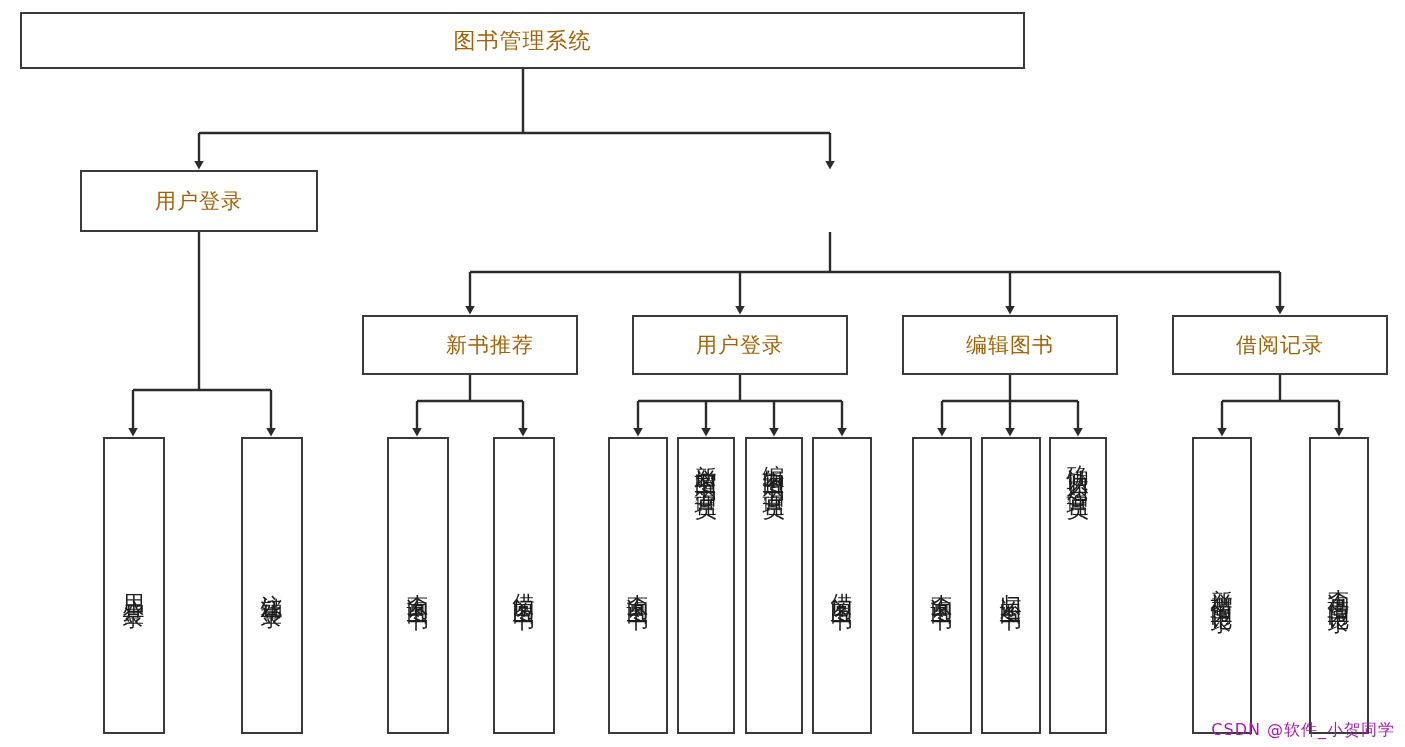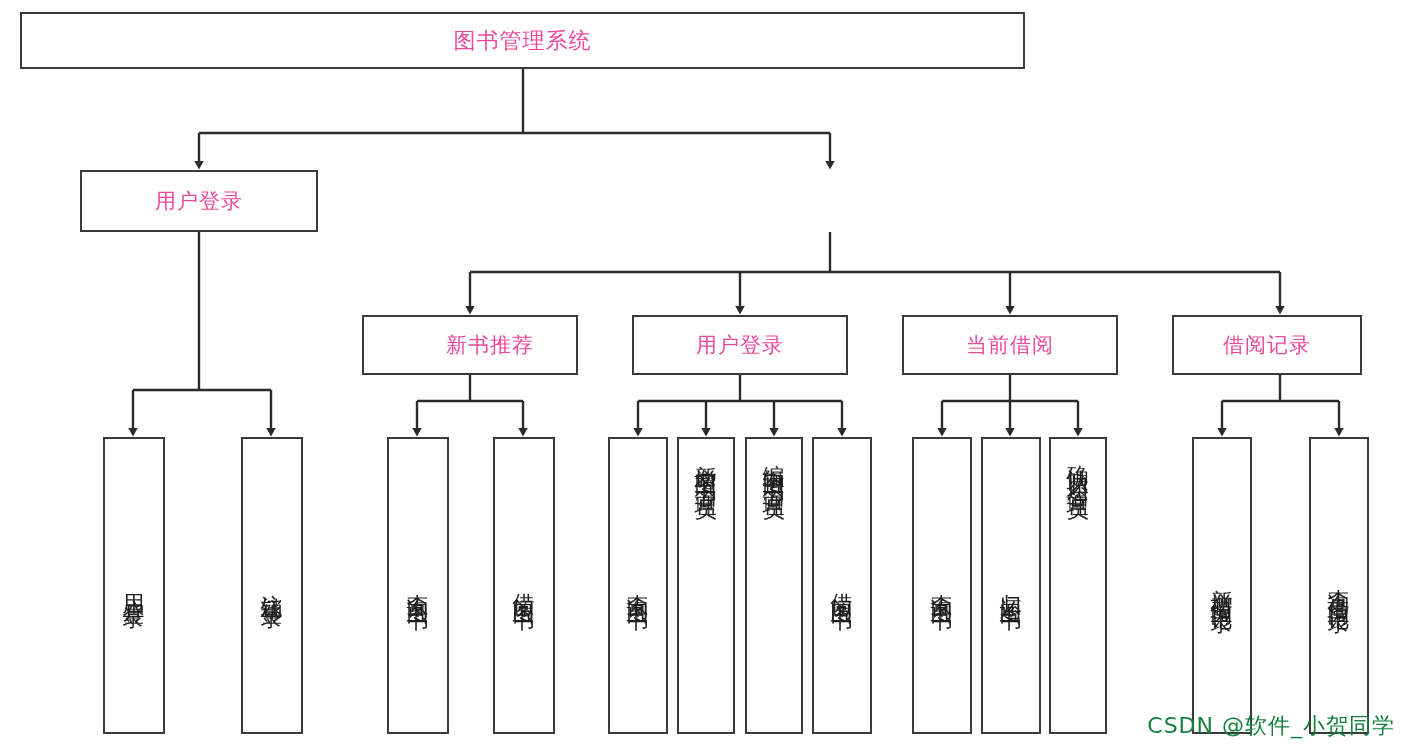--- a/index.html
+++ b/index.html
@@ -24,21 +24,21 @@
     display:flex;
     align-items:center;
     justify-content:center;
     color:#1a1a1a;
   }
   .node .lbl{
     font-size:21px;
     line-height:1.25;
     letter-spacing:1px;
     white-space:nowrap;
-    color:#ec4899;
+    color:#a16207;
   }
 
   
   .root{left:20px;top:12px;width:1005px;height:57px;}
   .root .lbl{font-size:22px;}
 
   .mid{height:62px;}
   .mid .lbl{font-size:21px;}
 
   .cat{height:60px;}
@@ -64,22 +64,22 @@
   }
   
   .leaf.short{align-items:center;padding-top:0;}
   .leaf.mid-len{align-items:center;padding-top:0;}
 
   
   #watermark{
     position:absolute;
     right:10px;
     bottom:6px;
-    font-size:22px;
-    color:#15803d;
+    font-size:16px;
+    color:#a21caf;
     letter-spacing:1px;
     white-space:nowrap;
     user-select:none;
   }
 </style>
 </head>
 <body>
 
 <div id="canvas">
 
@@ -146,24 +146,24 @@
 
   <div class="node cat" style="left:362px;top:315px;width:216px;padding-left:40px;">
     <span class="lbl">新书推荐</span>
   </div>
 
   <div class="node cat" style="left:632px;top:315px;width:216px;">
     <span class="lbl">用户登录</span>
   </div>
 
   <div class="node cat" style="left:902px;top:315px;width:216px;">
-    <span class="lbl">当前借阅</span>
-  </div>
-
-  <div class="node cat" style="left:1172px;top:315px;width:190px;">
+    <span class="lbl">编辑图书</span>
+  </div>
+
+  <div class="node cat" style="left:1172px;top:315px;width:216px;">
     <span class="lbl">借阅记录</span>
   </div>
 
   <div class="node leaf short" style="left:103px;width:62px;">
     <span class="vlbl">用户登录</span>
   </div>
   <div class="node leaf short" style="left:241px;width:62px;">
     <span class="vlbl">注销登录</span>
   </div>
 

